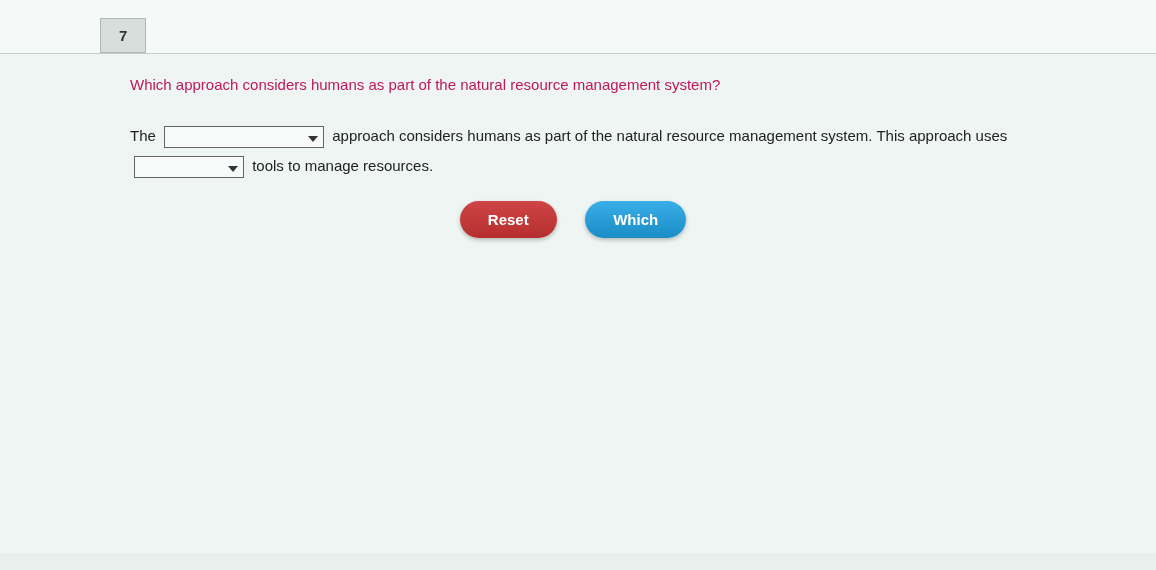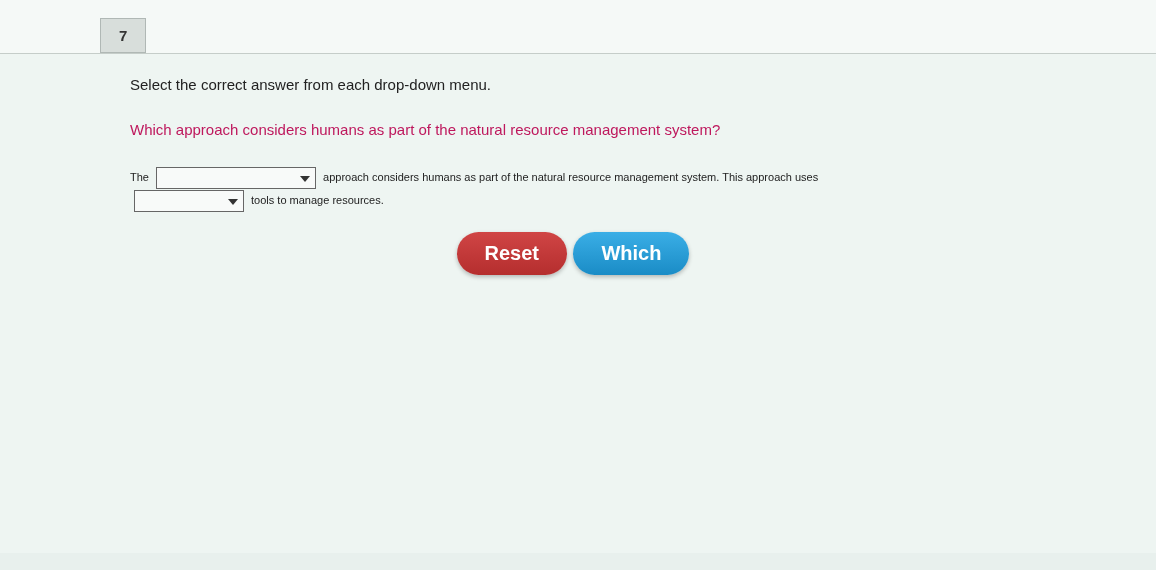--- a/index.html
+++ b/index.html
@@ -39,21 +39,21 @@
       font-size: 15px;
       color: #222;
       margin-bottom: 28px;
     }
     .question-text {
       font-size: 15px;
       color: #be185d;
       margin-bottom: 28px;
     }
     .fill-block {
-      font-size: 11px;
+      font-size: 15px;
       color: #222;
       line-height: 2.0;
       margin-bottom: 17px;
     }
     .dropdown {
       display: inline-block;
       border: 1px solid #666;
       background: #f8faf9;
       height: 22px;
       vertical-align: middle;
@@ -76,45 +76,44 @@
     .button-row {
       text-align: center;
       margin-top: 20px;
       padding-right: 100px;
     }
     .btn {
       display: inline-block;
       border: none;
       border-radius: 22px;
       padding: 10px 28px;
-      font-size: 20px;
+      font-size: 15px;
       font-weight: bold;
       color: #fff;
       cursor: pointer;
-      margin: 0 1px;
+      margin: 0 12px;
       box-shadow: 0 2px 4px rgba(0,0,0,0.25);
     }
     .btn-reset {
       background: #c43838;
       background: linear-gradient(180deg, #d04545 0%, #b52e2e 100%);
     }
     .btn-next {
       background: #2a9cd6;
       background: linear-gradient(180deg, #3aaee6 0%, #1a8cc6 100%);
     }
   </style>
 </head>
 <body>
 
 <div class="container">
   <div class="question-tab">
     <span>7</span>
   </div>
   <div class="content">
-    <p class="instruction">Select the correct answer from each drop-down menu.</p>
     <p class="question-text">Which approach considers humans as part of the natural resource management system?</p>
     <div class="fill-block">
       <span>The</span>
       <span class="dropdown dropdown-1">
         <span></span>
         <span class="chevron">
           <svg width="10" height="6" viewBox="0 0 10 6">
               <path d="M0 0 L5 6 L10 0 Z" fill="#333"></path>
             </svg>
         </span>

